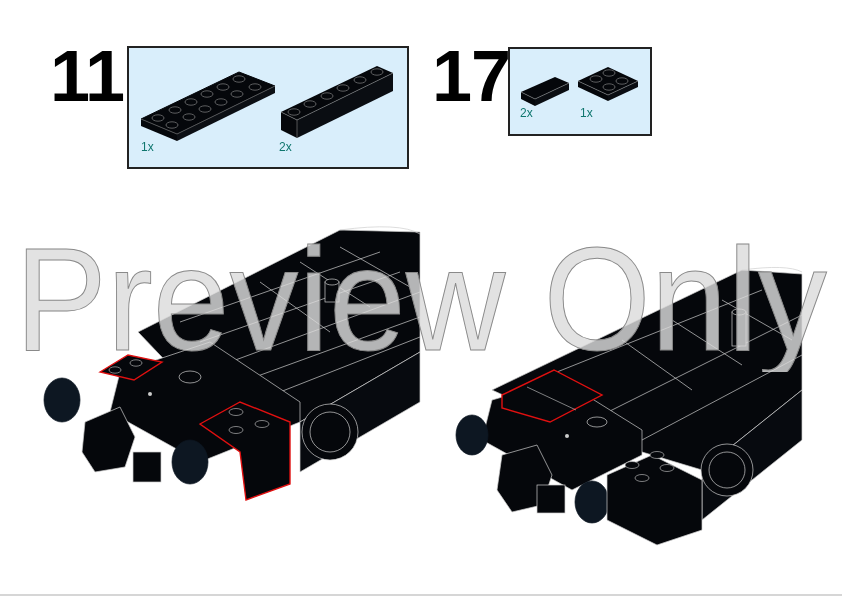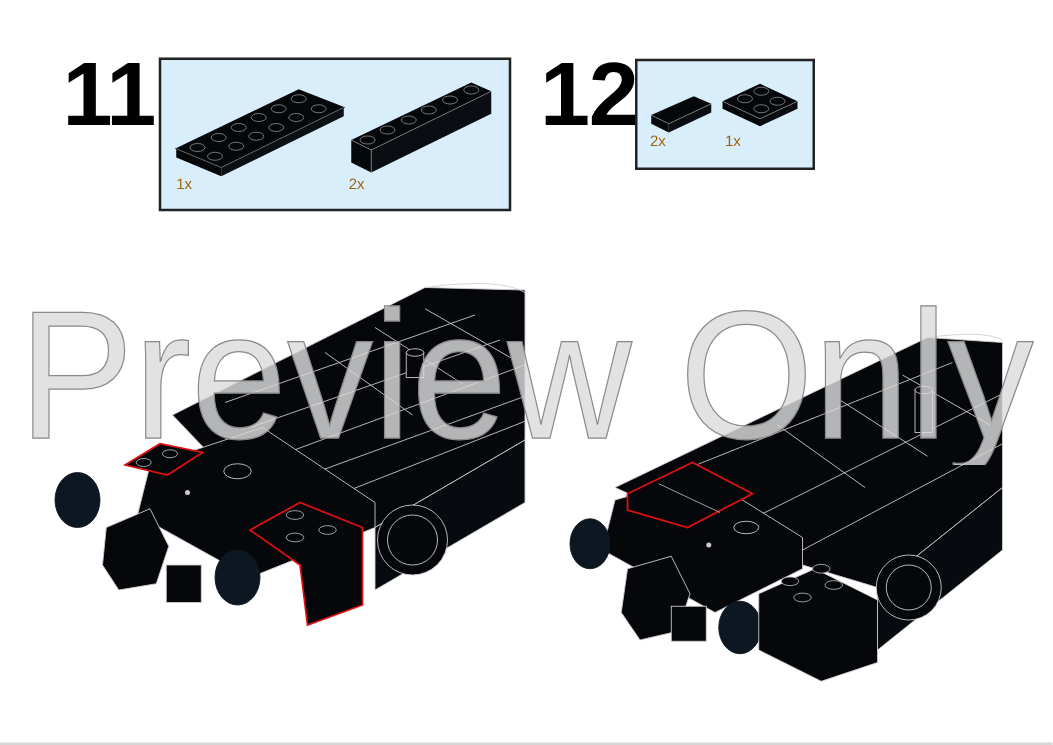--- a/index.html
+++ b/index.html
@@ -1,19 +1,19 @@
 <!DOCTYPE html>
 <html><head>
 <meta charset="utf-8">
 <style>
   html, body { margin: 0; padding: 0; background: #ffffff; }
   body { width: 842px; height: 596px; position: relative; overflow: hidden; font-family: "Liberation Sans", sans-serif; }
   .step-num { position: absolute; font-weight: bold; font-size: 72px; line-height: 56px; color: #000; letter-spacing: -1px; font-family: "Liberation Sans", sans-serif; }
   .parts-box { position: absolute; background: #d9eefb; border: 2px solid #222; box-sizing: border-box; }
-  .qty { position: absolute; font-size: 12px; color: #a16207; font-family: "Liberation Sans", sans-serif; }
+  .qty { position: absolute; font-size: 12px; color: #0f766e; font-family: "Liberation Sans", sans-serif; }
   .part { position: absolute; }
   .model { position: absolute; }
   .watermark { position: absolute; left: 0; top: 222px; width: 842px; height: 150px; pointer-events: none; }
   .footer-line { position: absolute; left: 0; top: 594px; width: 842px; height: 2px; background: #d6d6d6; }
 </style>
 </head>
 <body>
 
 <div class="step-num" style="left:50px; top:48px;">11</div>
 
@@ -54,21 +54,21 @@
         <ellipse cx="31" cy="44" rx="6" ry="3.2"></ellipse>
         <ellipse cx="48" cy="36" rx="6" ry="3.2"></ellipse>
       <ellipse cx="64" cy="28" rx="6" ry="3.2"></ellipse>
         <ellipse cx="81" cy="20" rx="6" ry="3.2"></ellipse>
         <ellipse cx="98" cy="12" rx="6" ry="3.2"></ellipse>
     </g>
   </svg>
   <div class="qty" style="left:150px; top:92px;">2x</div>
 </div>
 
-<div class="step-num" style="left:432px; top:48px;">12</div>
+<div class="step-num" style="left:432px; top:48px;">17</div>
 
 <div class="parts-box" style="left:508px; top:47px; width:144px; height:89px;">
 
   <svg class="part" width="54" height="36" viewBox="0 0 54 36" style="left:9px; top:26px;">
     <polygon points="2,17 36,2 50,8 16,24" fill="#05070b"></polygon>
     <polygon points="2,17 16,24 16,31 2,24" fill="#05070b"></polygon>
     <polygon points="16,24 50,8 50,15 16,31" fill="#0a0d12"></polygon>
     <line x1="16" y1="24" x2="50" y2="8" stroke="#888" stroke-width="0.6"></line>
     <line x1="16" y1="24" x2="2" y2="17" stroke="#888" stroke-width="0.6"></line>
   </svg>

